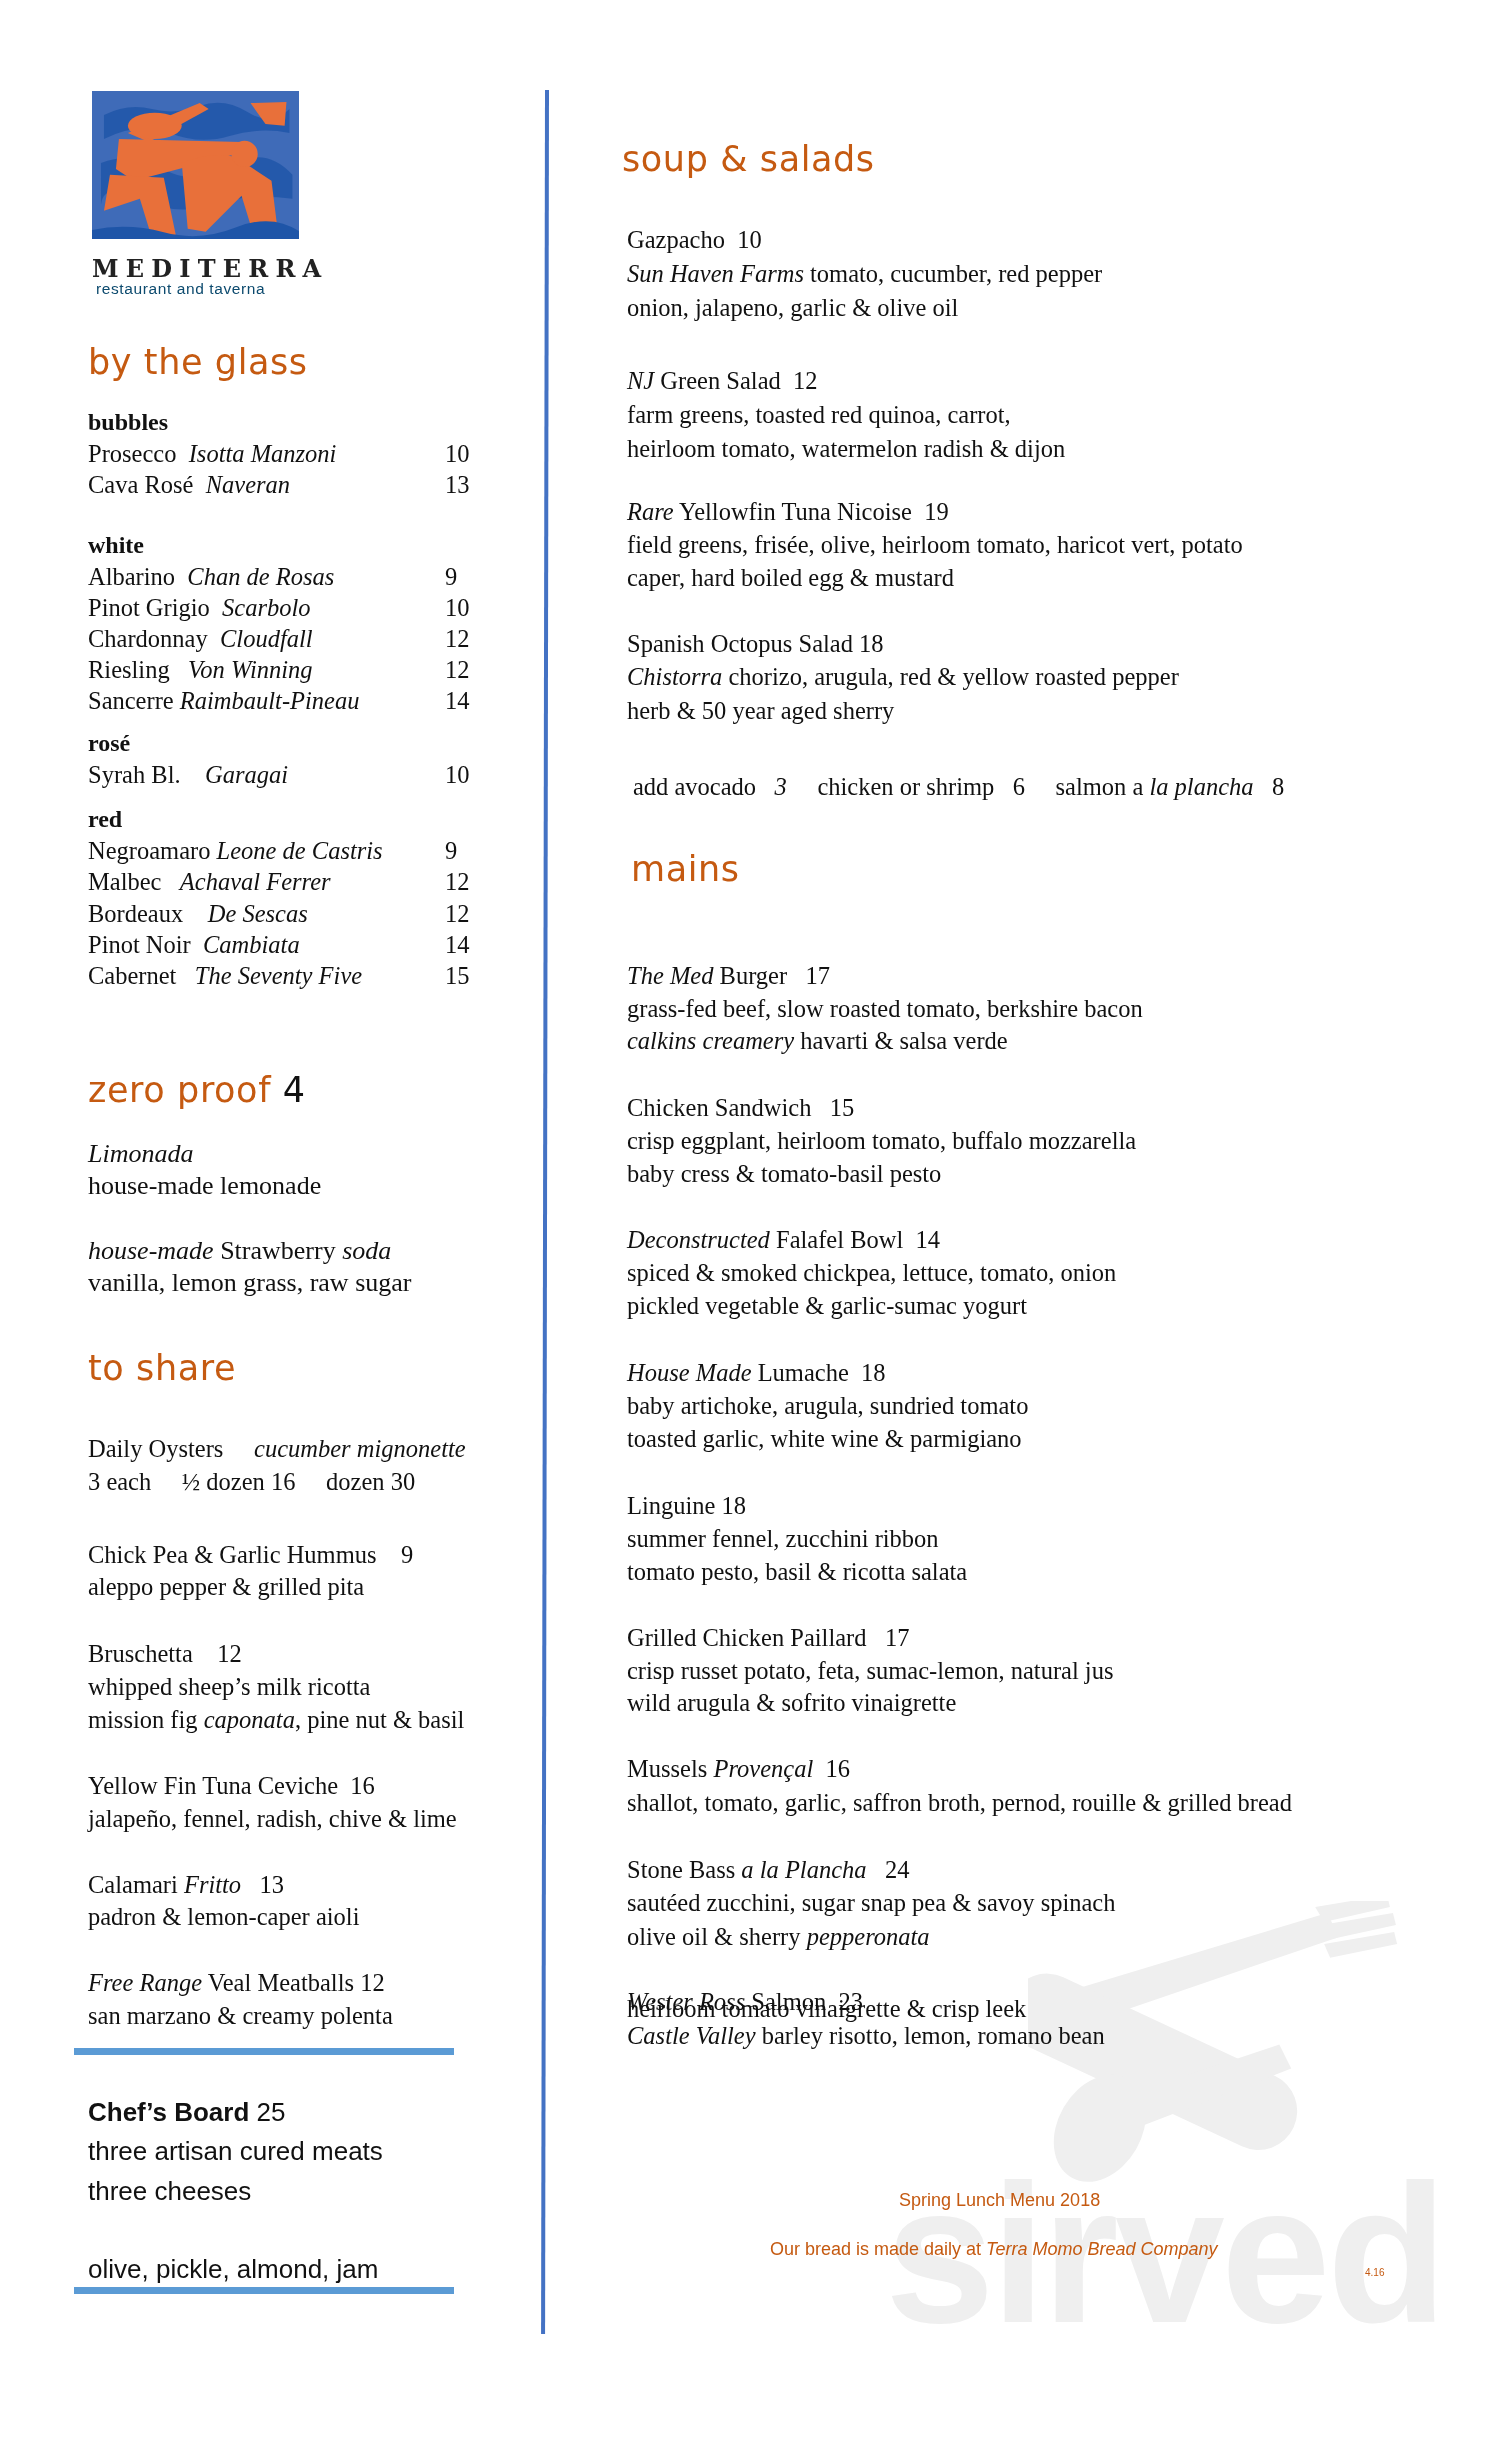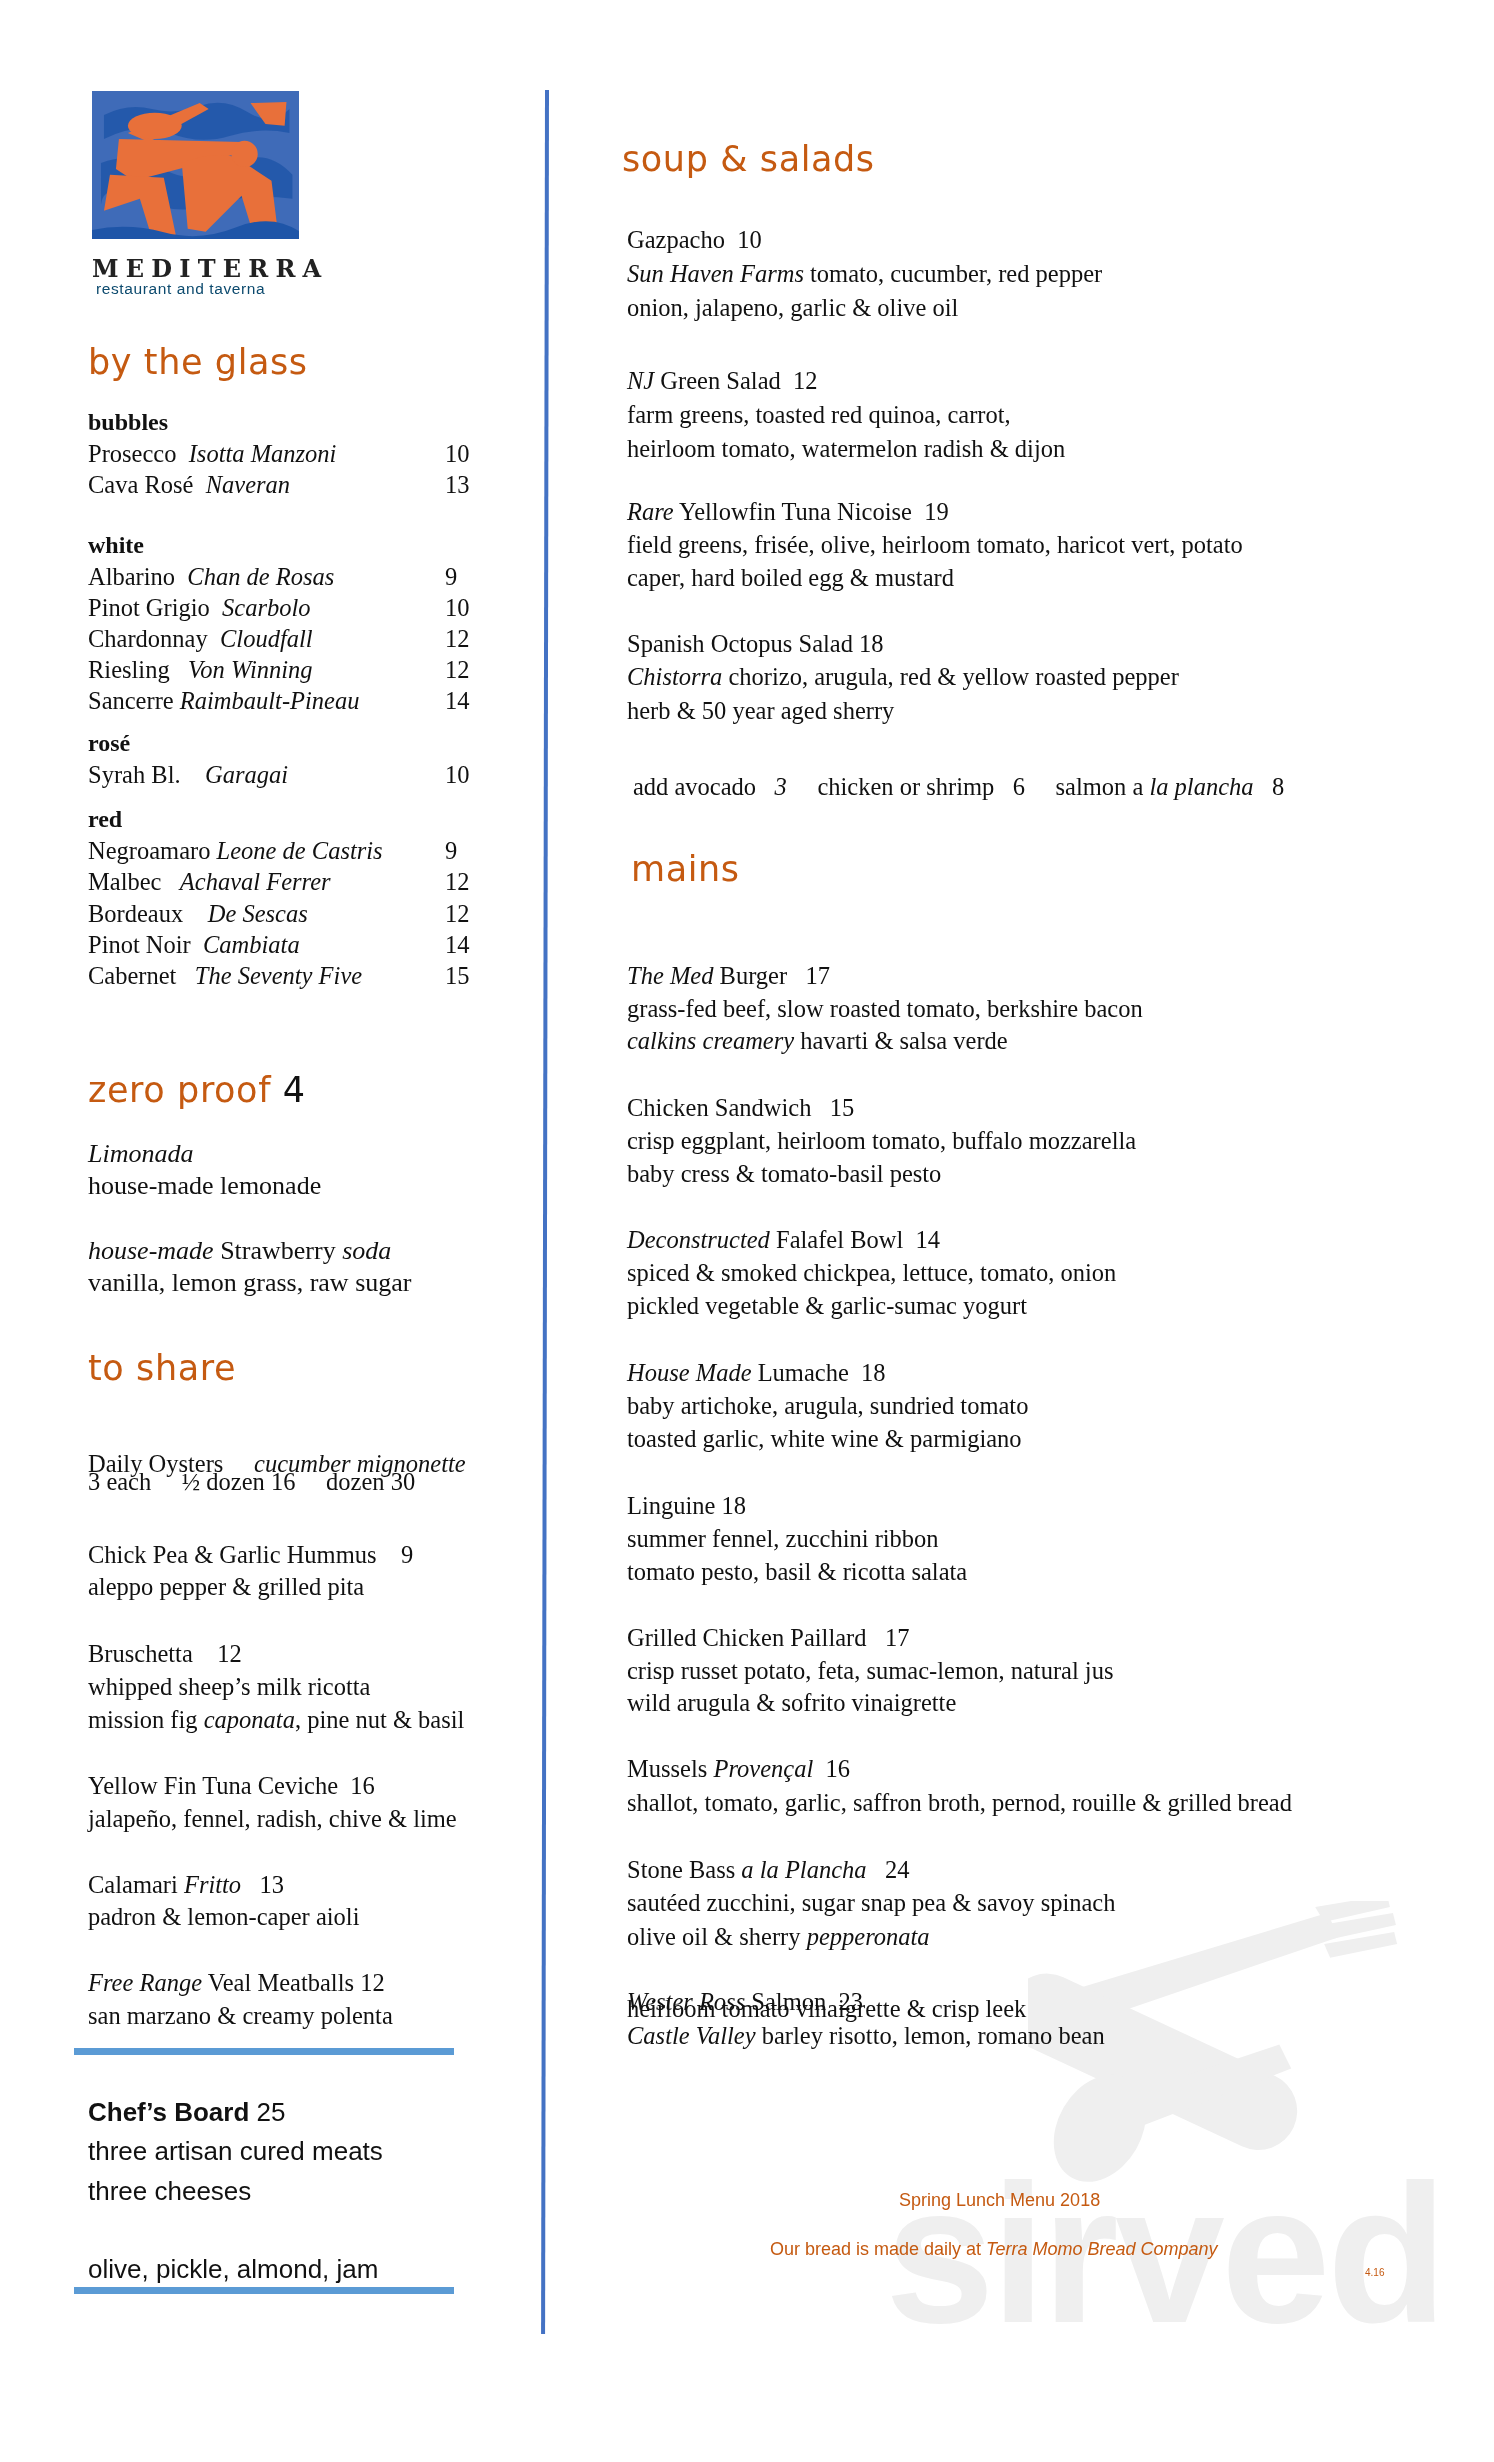--- a/index.html
+++ b/index.html
@@ -89,21 +89,21 @@
 
 <div class="heading" style="left:88px; top:1070px;"><span>zero proof</span> <span class="num">4</span></div>
 <div class="line" style="left:88px; top:1138px; font-size:26px;"><i>Limonada</i></div>
 <div class="line" style="left:88px; top:1170px; font-size:26px;">house-made lemonade</div>
 <div class="line" style="left:88px; top:1235px; font-size:26px;"><i>house-made</i> <span>Strawberry</span> <i>soda</i></div>
 <div class="line" style="left:88px; top:1267px; font-size:26px;">vanilla, lemon grass, raw sugar</div>
 
 <div class="heading" style="left:88px; top:1348px;">to share</div>
 
 <div>
-  <div class="line" style="left:88px; top:1433px;margin-top:15px;"><span>Daily Oysters</span>&nbsp;&nbsp;&nbsp;&nbsp; <i>cucumber mignonette</i></div>
+  <div class="line" style="left:88px; top:1433px;"><span>Daily Oysters</span>&nbsp;&nbsp;&nbsp;&nbsp; <i>cucumber mignonette</i></div>
   <div class="line" style="left:88px; top:1466px; white-space:pre;">3 each     ½ dozen 16     dozen 30</div>
 </div>
 <div>
   <div class="line" style="left:88px; top:1539px;"><span>Chick Pea &amp; Garlic Hummus</span>&nbsp;&nbsp;&nbsp; <span>9</span></div>
   <div class="line" style="left:88px; top:1571px;">aleppo pepper &amp; grilled pita</div>
 </div>
 <div>
   <div class="line" style="left:88px; top:1638px;"><span>Bruschetta</span>&nbsp;&nbsp;&nbsp; <span>12</span></div>
   <div class="line" style="left:88px; top:1671px;">whipped sheep’s milk ricotta</div>
   <div class="line" style="left:88px; top:1704px;"><span>mission fig </span><i>caponata</i><span>, pine nut &amp; basil</span></div>

